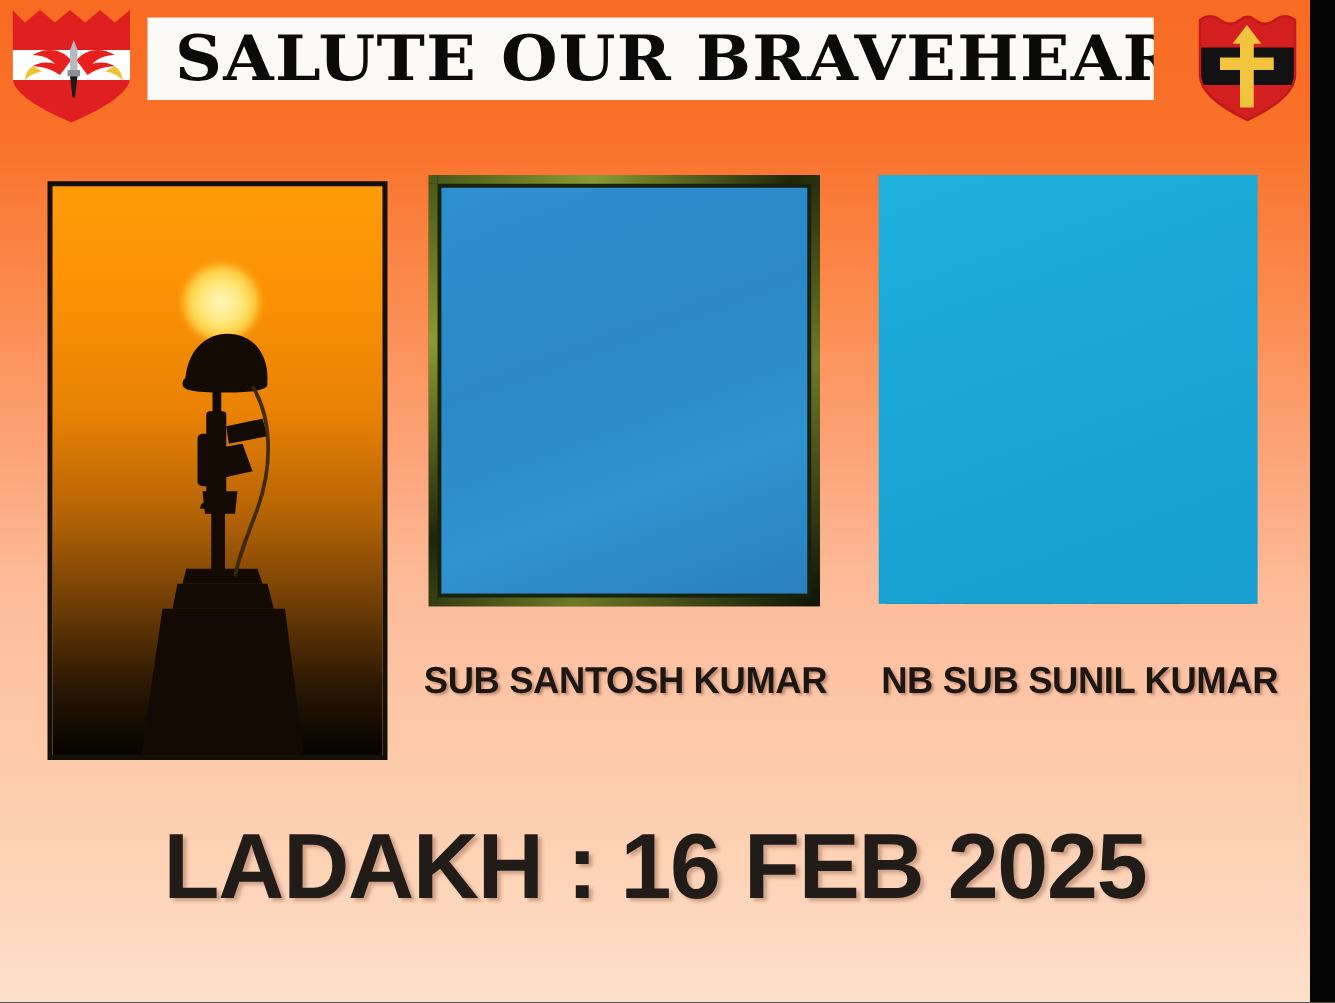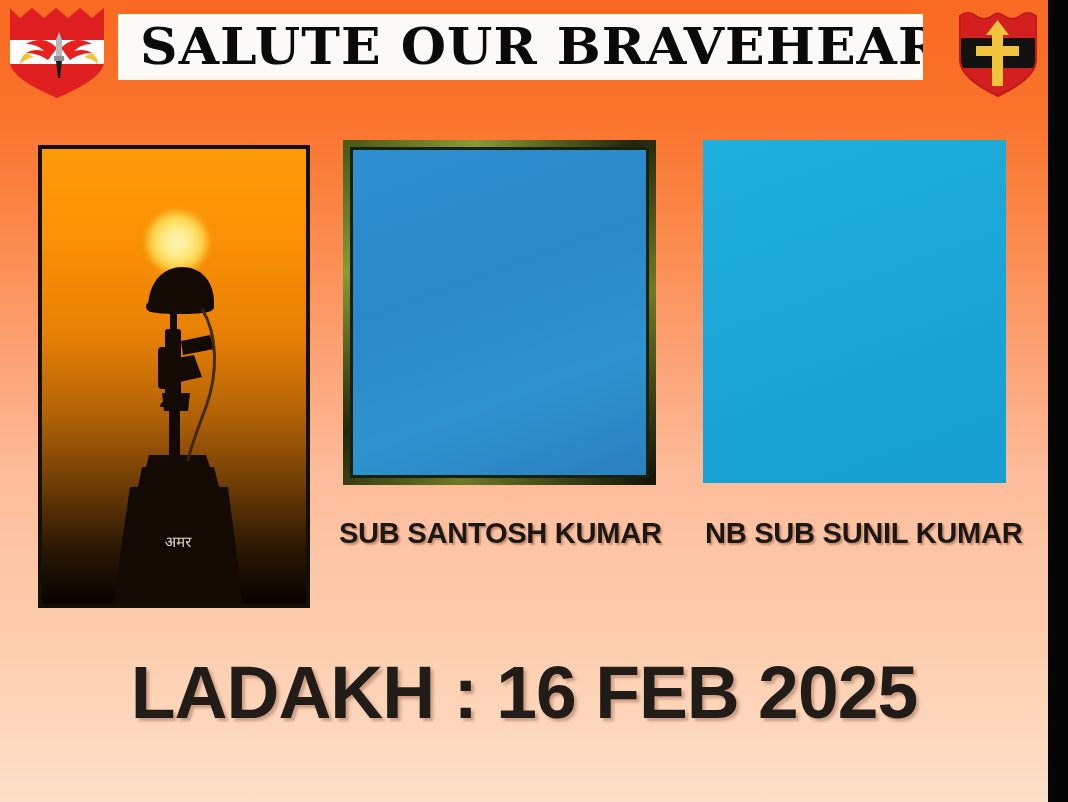--- a/index.html
+++ b/index.html
@@ -150,21 +150,21 @@
     background: #1ba6d6;
   }
   .photo-inner { position: relative; width: 100%; height: 100%; overflow: hidden; }
   .bg-blue-a { position:absolute; inset:0; background: linear-gradient(160deg,#2e8fd0 0%,#2b87c8 40%,#2f93cf 70%,#2a80bd 100%); }
   .bg-blue-b { position:absolute; inset:0; background: linear-gradient(160deg,#1fb0dd 0%,#1aa6d6 45%,#169fd0 100%); }
 
   
   .names {
     position: absolute;
     left: 0;
-    top: 516px;
+    top: 528px;
     width: 1052px;
     height: 46px;
   }
   .name {
     position: absolute;
     top: 0;
     font-family: "Liberation Sans", sans-serif;
     font-weight: 700;
     font-size: 30px;
     color: #1c1713;
@@ -279,21 +279,20 @@
 
         <path d="M106 160 C106 131 123 118 140 118 C158 118 172 131 172 154
                  C172 160 168 163 160 163 L112 163 C107 163 106 162 106 160 Z"></path>
         <path d="M104 158 C104 152 112 148 138 148 C162 148 172 152 172 158
                  C172 163 162 165 138 165 C112 165 104 163 104 158 Z"></path>
       </g>
 
       <path d="M160 160 C176 186 176 224 164 258 C154 284 148 300 146 312" fill="none" stroke="#3a2708" stroke-width="3" opacity="0.95"></path>
     </svg>
     <div class="mem-label">
-      <div>अमर</div>
     </div>
   </div>
 
   <div class="portrait-1">
     <div class="photo-inner">
       <div class="bg-blue-a"></div>
       <svg viewBox="0 0 299 331" width="100%" height="100%" preserveAspectRatio="none" aria-hidden="true">
 
         <path d="M10 331 L10 252 C10 228 42 208 78 198 L120 185 L180 185 L222 198
                  C258 208 290 228 290 252 L290 331 Z" fill="#12151c"></path>

